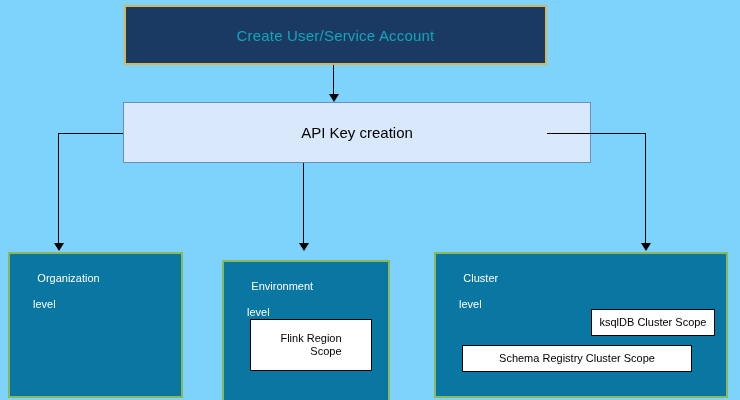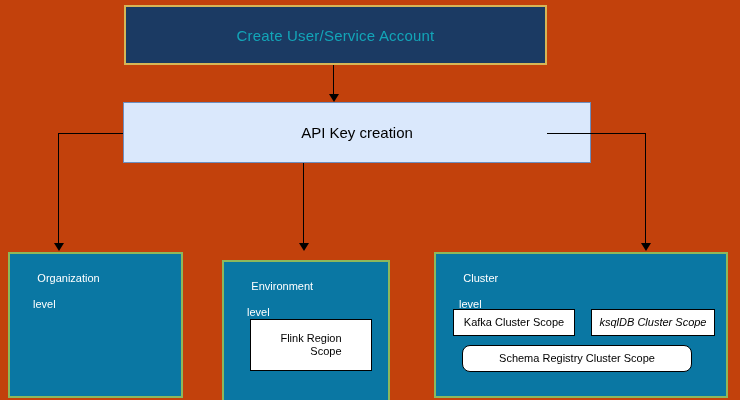--- a/index.html
+++ b/index.html
@@ -7,21 +7,21 @@
     padding: 0;
     background: #ffffff;
   }
   body {
     font-family: "Liberation Sans", sans-serif;
   }
   #canvas {
     position: relative;
     width: 740px;
     height: 400px;
-    background: #c2410c;
+    background: #7dd3fc;
     overflow: hidden;
   }
   .box {
     position: absolute;
     box-sizing: border-box;
     display: flex;
     align-items: center;
     justify-content: center;
     text-align: center;
   }
@@ -92,22 +92,22 @@
     line-height: 13px;
   }
 
   #org-panel  { left: 8px;   top: 252px; width: 175px; height: 146px; }
   #env-panel  { left: 222px; top: 260px; width: 168px; height: 146px; }
   #cluster-panel { left: 434px; top: 252px; width: 294px; height: 146px; }
 
   #org-scope     { left: 26px; top: 57px; width: 120px; height: 52px; }
   #env-scope     { left: 26px; top: 57px; width: 122px; height: 52px; text-align: right; }
   #kafka-scope   { left: 17px; top: 55px; width: 122px; height: 27px; }
-  #ksqldb-scope  { left: 155px; top: 55px; width: 124px; height: 27px; font-style: italic; }
-  #schema-scope  { left: 26px; top: 91px; width: 230px; height: 27px; border-radius: 8px; }
+  #ksqldb-scope  { left: 155px; top: 55px; width: 124px; height: 27px; }
+  #schema-scope  { left: 26px; top: 91px; width: 230px; height: 27px; }
 
   
   .conn {
     position: absolute;
     background: #000000;
   }
   .vline { width: 1px; }
   .hline { height: 1px; }
   .arrow-head {
     position: absolute;
@@ -178,23 +178,20 @@
     <div class="scope-box" id="env-scope">
       <span>Flink Region<br>Scope</span>
     </div>
   </div>
 
   <div class="level-panel" id="cluster-panel">
     <div class="level-title">
       <span>Cluster</span>
       <span class="indent">level</span>
     </div>
-    <div class="scope-box" id="kafka-scope">
-      <span>Kafka Cluster Scope</span>
-    </div>
     <div class="scope-box" id="ksqldb-scope">
       <span>ksqlDB Cluster Scope</span>
     </div>
     <div class="scope-box" id="schema-scope">
       <span>Schema Registry Cluster Scope</span>
     </div>
   </div>
 
 </div>
 

